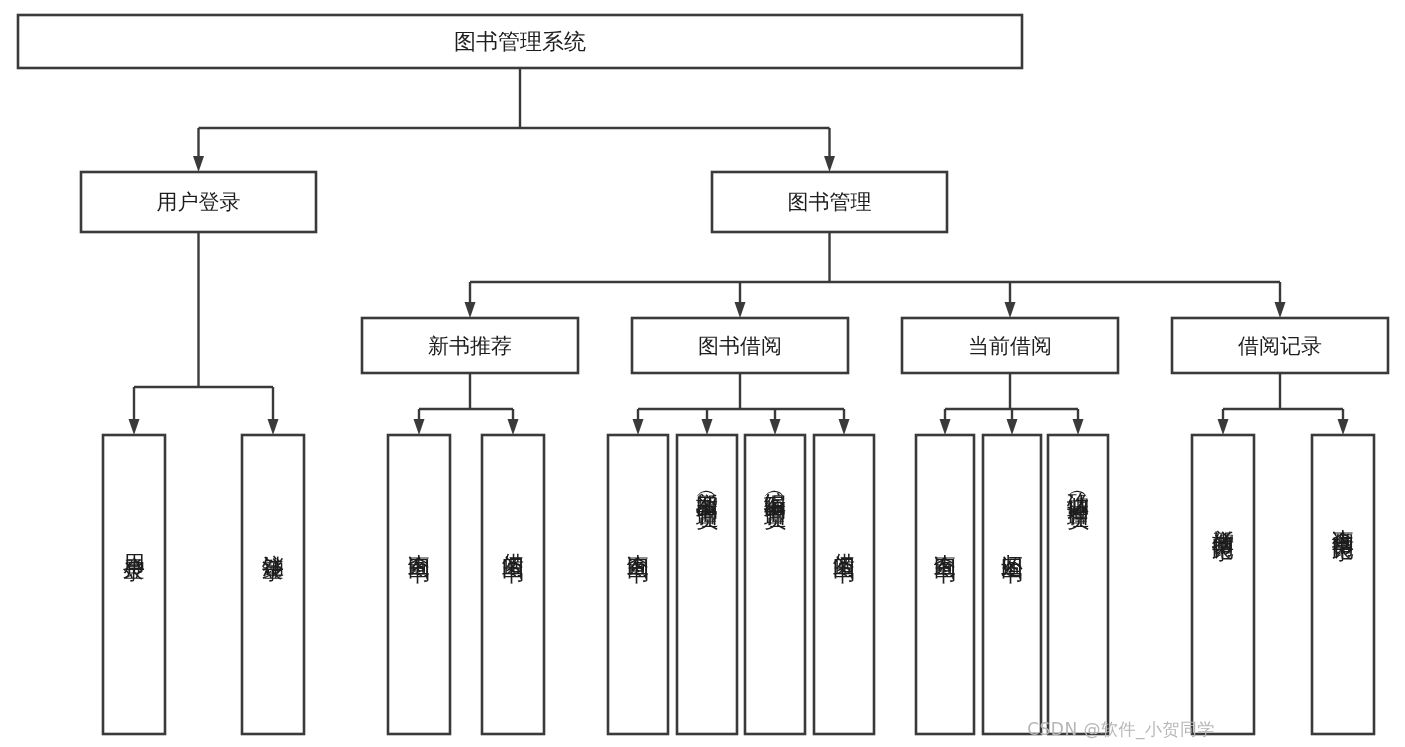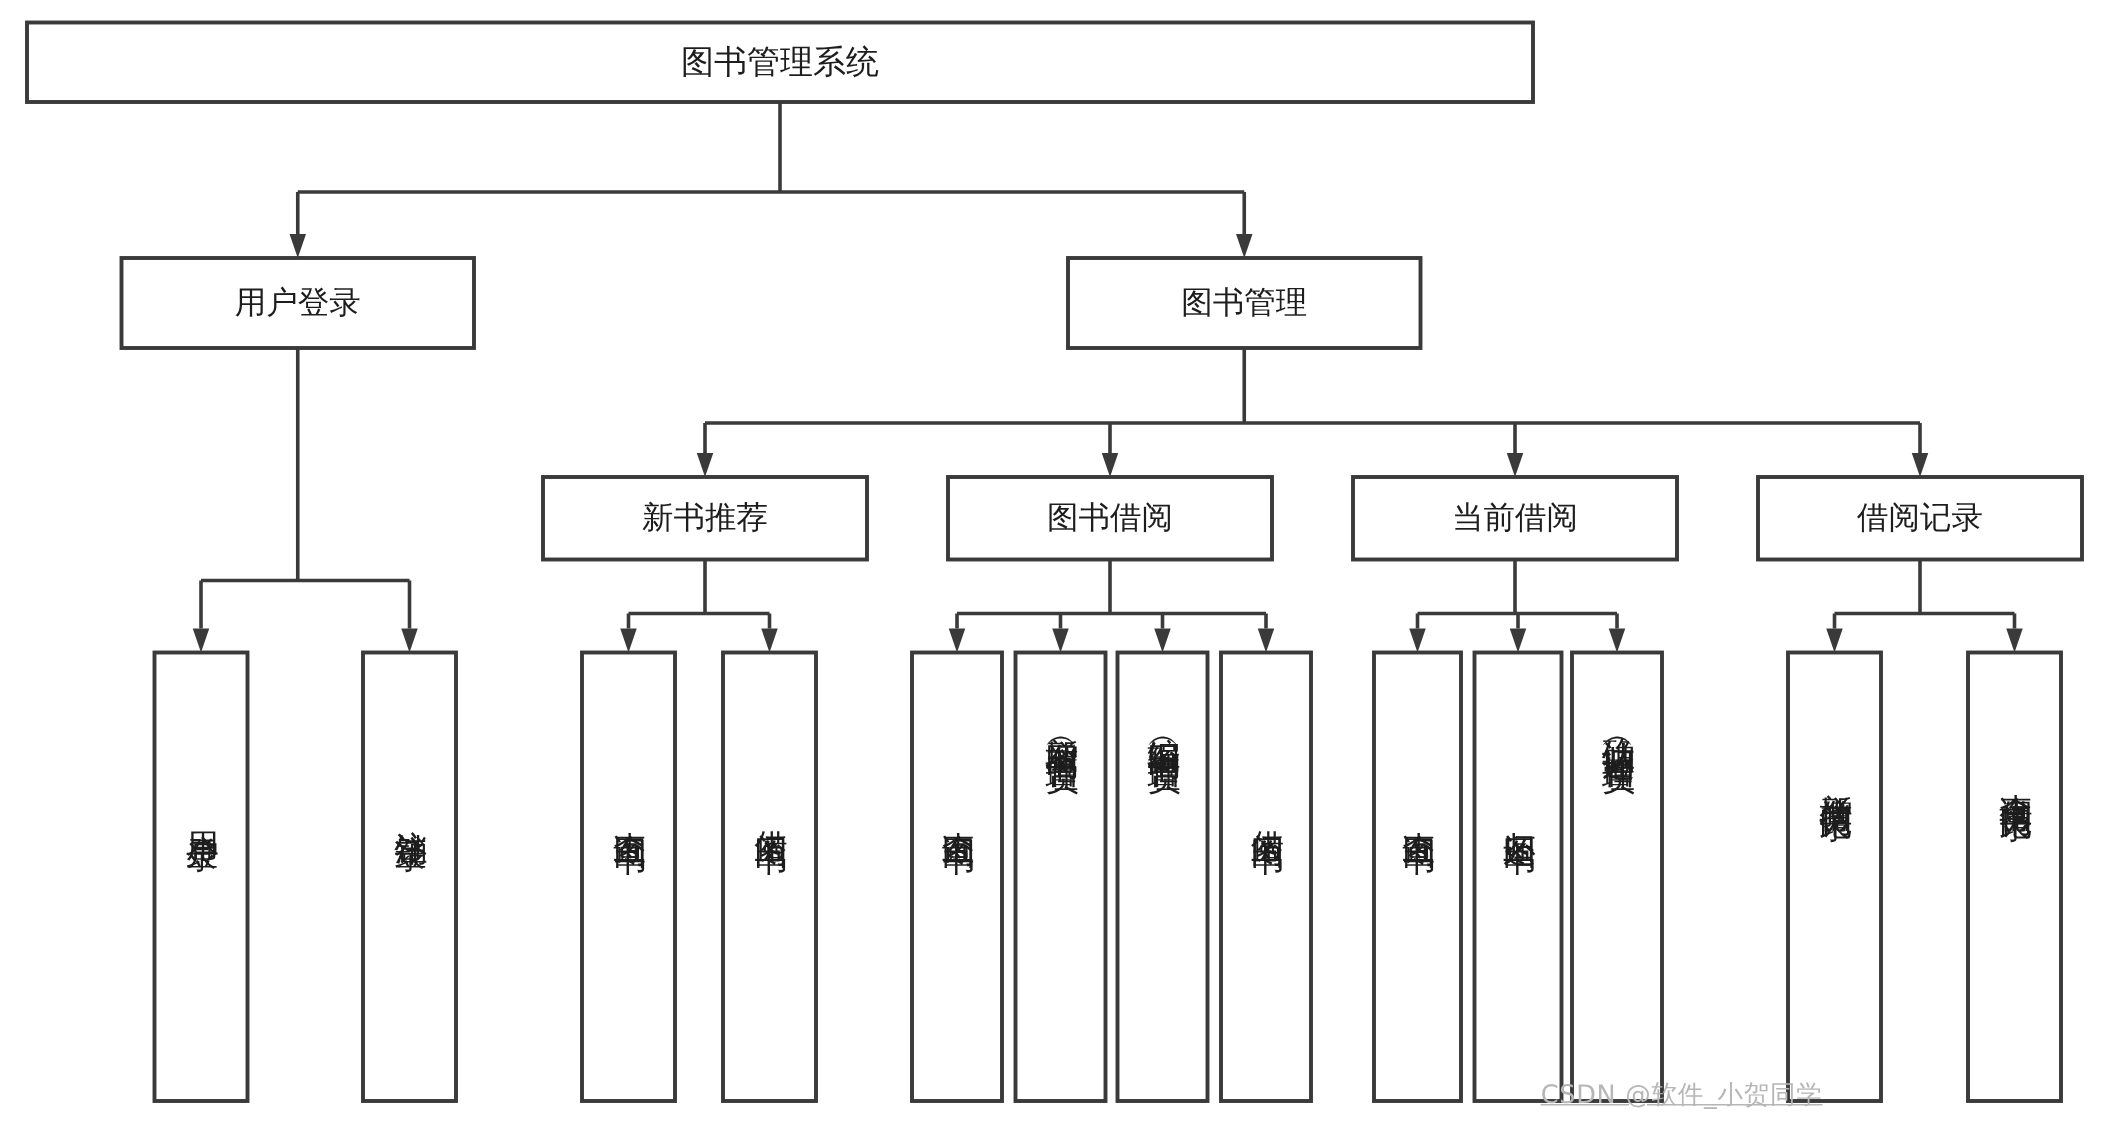--- a/index.html
+++ b/index.html
@@ -74,21 +74,20 @@
   }
   .watermark {
     position: absolute;
     right: 8px;
     bottom: 6px;
     font-family: "DejaVu Sans", "Liberation Sans", sans-serif;
     font-size: 17px;
     color: #b6b6b6;
     white-space: nowrap;
     letter-spacing: 0.5px;
-    text-decoration: underline;
   }
 </style>
 </head>
 <body>
 
 <div id="diagram-root">
   <svg class="diagram-canvas" viewBox="0 0 1405 747">
     <g id="connector-layer">
         <path d="M 520 68 L 520 128" class="connector"></path>
         <path d="M 198.5 128 L 829.5 128" class="connector"></path>

